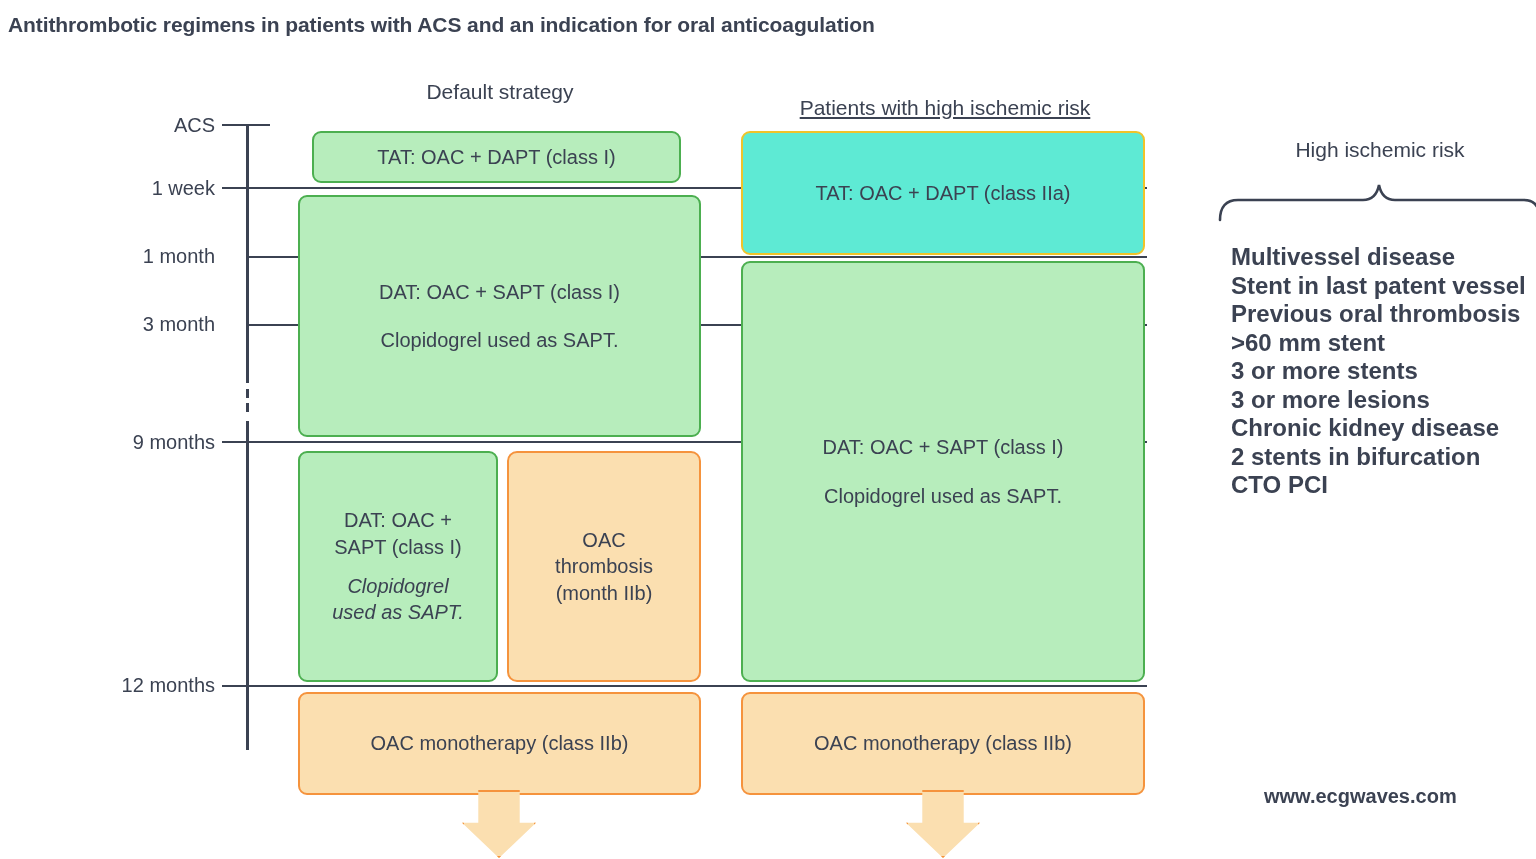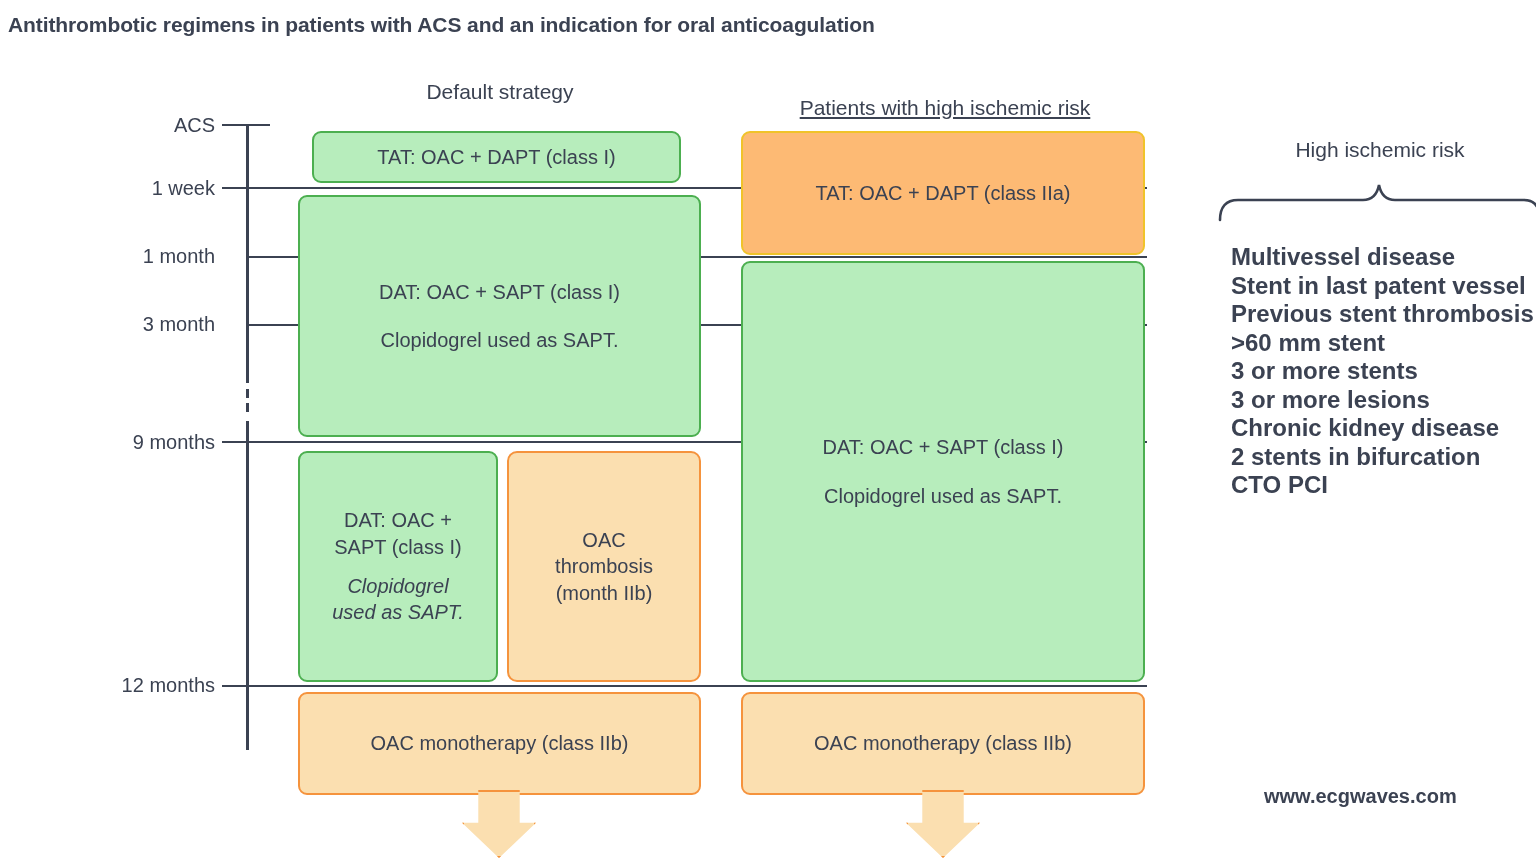--- a/index.html
+++ b/index.html
@@ -94,21 +94,21 @@
     align-items: center;
     justify-content: center;
     text-align: center;
     font-size: 20px;
     line-height: 1.32;
     color: #3b4252;
     padding: 4px 10px;
   }
   .box.green  { background: #b7edbc; border: 2px solid #4caf50; }
   .box.orange { background: #fbdfb0; border: 2px solid #f5933d; }
-  .box.yellow { background: #fdba74; border: 2px solid #f0c32a; }
+  .box.yellow { background: #5eead4; border: 2px solid #f0c32a; }
   .box .line2 { margin-top: 22px; }
   .box .ital  { font-style: italic; }
   .box .sub   { margin-top: 13px; font-style: italic; }
 
   
   .arrow {
     position: absolute;
     width: 74px;
     height: 68px;
     background: #fbdfb0;
@@ -229,21 +229,21 @@
 
   <div id="risk-title">High ischemic risk</div>
 
   <svg id="risk-brace" viewBox="0 0 322 40" preserveAspectRatio="none">
     <path d="M2,38 Q2,18 20,18 L145,18 Q158,18 161,3 Q164,18 177,18 L306,18 Q322,18 322,38" fill="none" stroke="#3b4252" stroke-width="2.6" stroke-linecap="round"></path>
   </svg>
 
   <div id="risk-list">
     <div>Multivessel disease</div>
     <div>Stent in last patent vessel</div>
-    <div>Previous stent thrombosis</div>
+    <div>Previous oral thrombosis</div>
     <div>&gt;60 mm stent</div>
     <div>3 or more stents</div>
     <div>3 or more lesions</div>
     <div>Chronic kidney disease</div>
     <div>2 stents in bifurcation</div>
     <div>CTO PCI</div>
   </div>
 
   <div id="watermark">www.ecgwaves.com</div>
 

